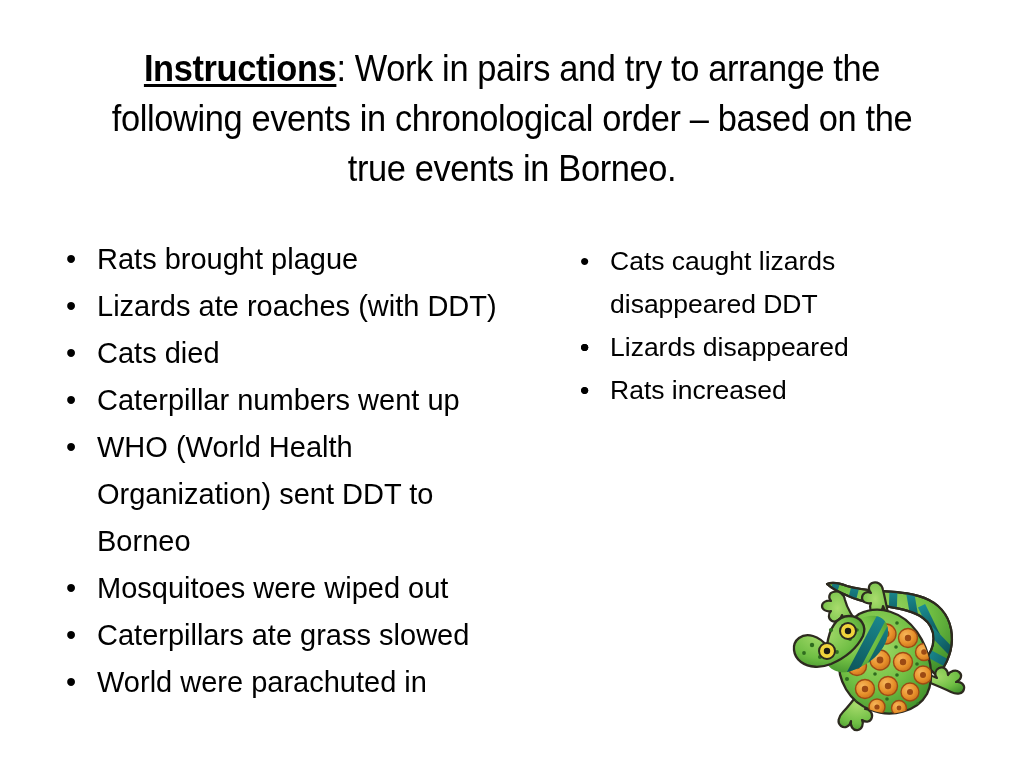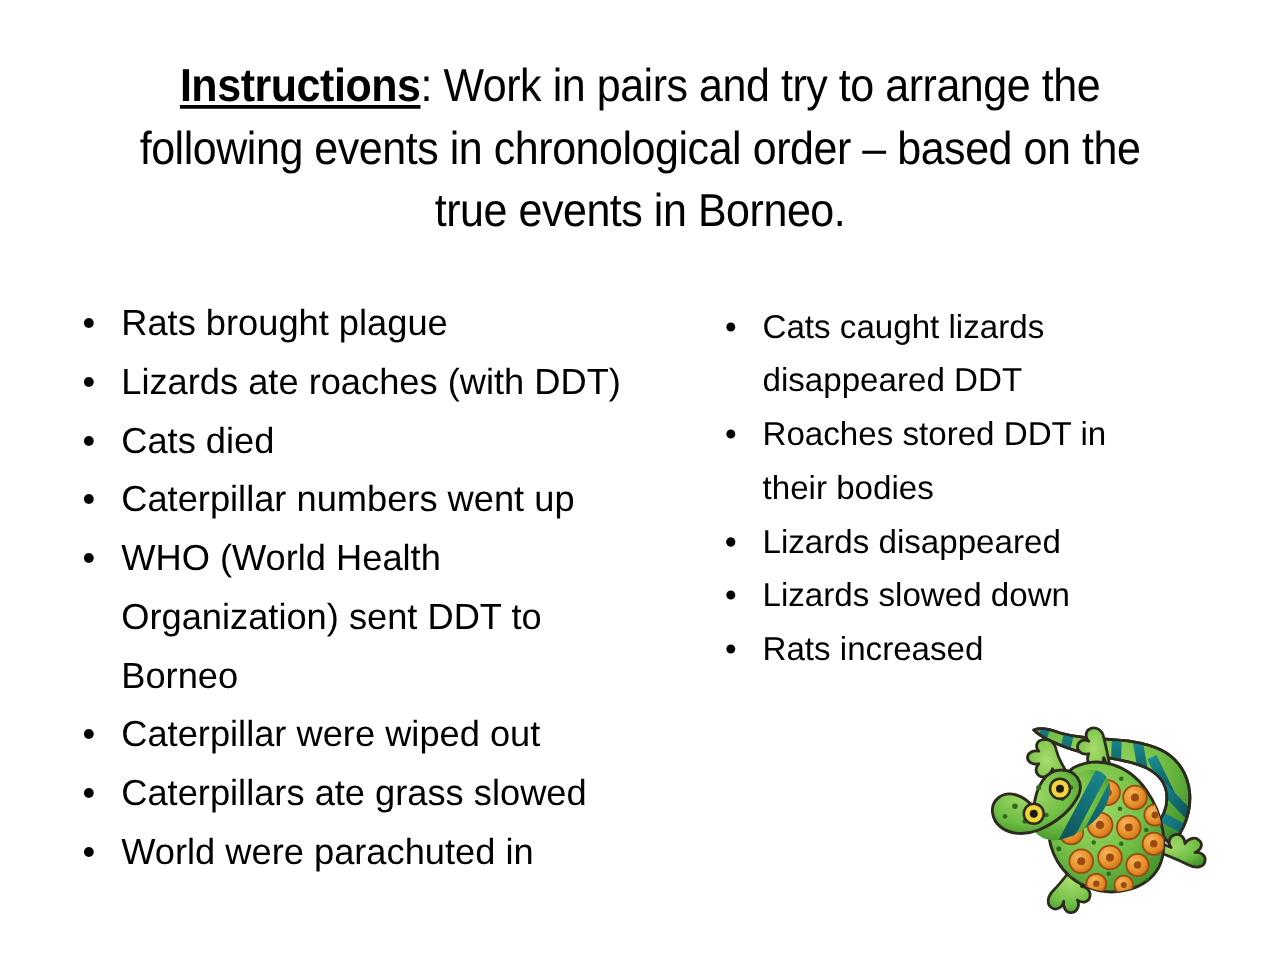--- a/index.html
+++ b/index.html
@@ -122,51 +122,49 @@
     <li class="bullet-item">
       <span class="bullet-dot">•</span>
       <span class="bullet-text">Caterpillar numbers went up</span>
     </li>
     <li class="bullet-item">
       <span class="bullet-dot">•</span>
       <span class="bullet-text">WHO (World Health Organization) sent DDT to Borneo</span>
     </li>
     <li class="bullet-item">
       <span class="bullet-dot">•</span>
-      <span class="bullet-text">Caterpillar were wiped out</span>
+      <span class="bullet-text">Mosquitoes were wiped out</span>
     </li>
     <li class="bullet-item">
       <span class="bullet-dot">•</span>
       <span class="bullet-text">Caterpillars ate grass slowed</span>
     </li>
     <li class="bullet-item">
       <span class="bullet-dot">•</span>
       <span class="bullet-text">World were parachuted in</span>
     </li>
   </ul>
 
   <ul class="bullet-col" id="right-col">
     <li class="bullet-item">
       <span class="bullet-dot">•</span>
       <span class="bullet-text">Cats caught lizards disappeared DDT</span>
     </li>
     <li class="bullet-item">
       <span class="bullet-dot">•</span>
-      <span class="bullet-text">Roaches stored DDT in their bodies</span>
     </li>
     <li class="bullet-item">
       <span class="bullet-dot">•</span>
     </li>
     <li class="bullet-item">
       <span class="bullet-dot">•</span>
       <span class="bullet-text">Lizards disappeared</span>
     </li>
     <li class="bullet-item">
       <span class="bullet-dot">•</span>
-      <span class="bullet-text">Lizards slowed down</span>
     </li>
     <li class="bullet-item">
       <span class="bullet-dot">•</span>
       <span class="bullet-text">Rats increased</span>
     </li>
   </ul>
 
   <div id="gecko">
     <svg viewBox="0 0 190 190" xmlns="http://www.w3.org/2000/svg" aria-hidden="true">
       <defs>

